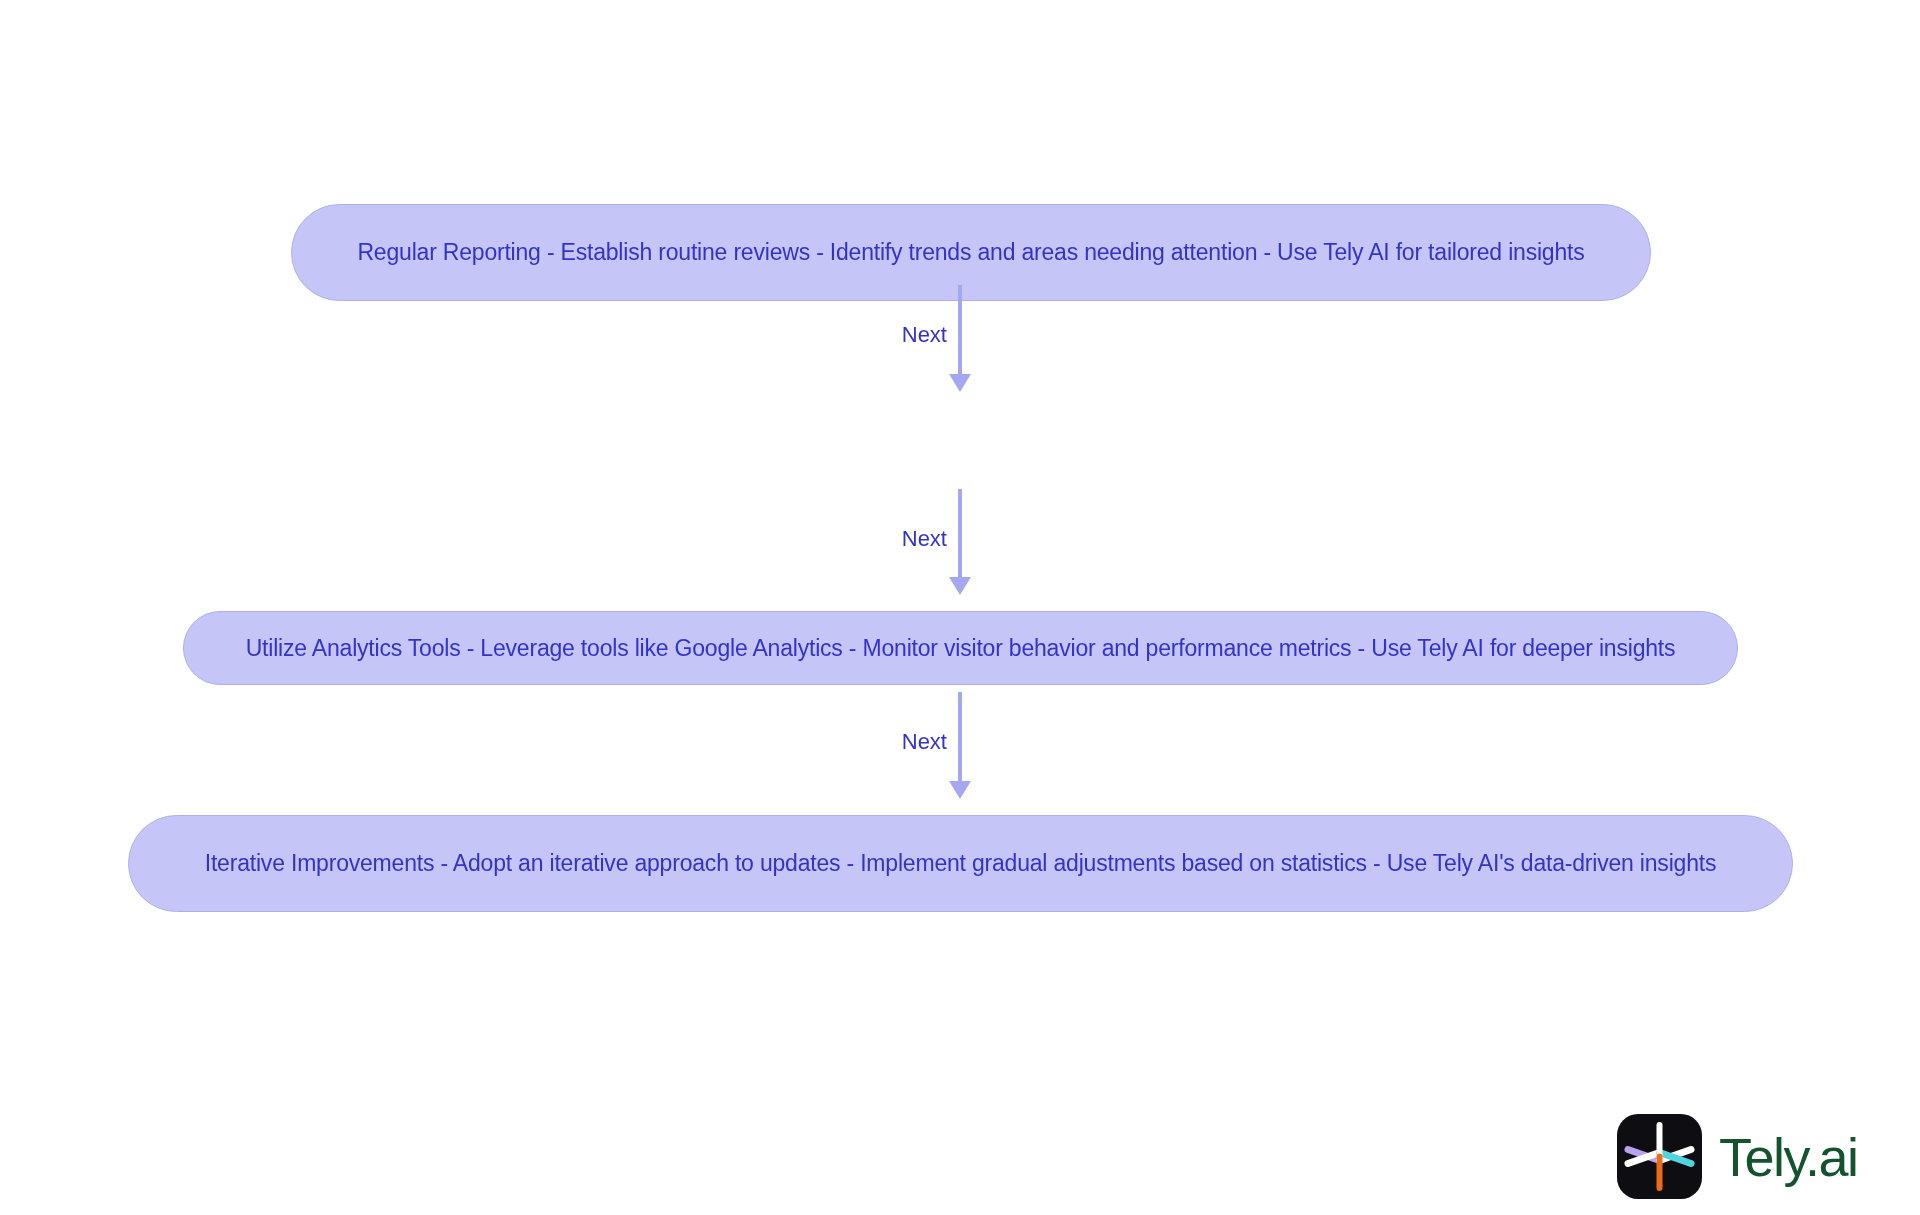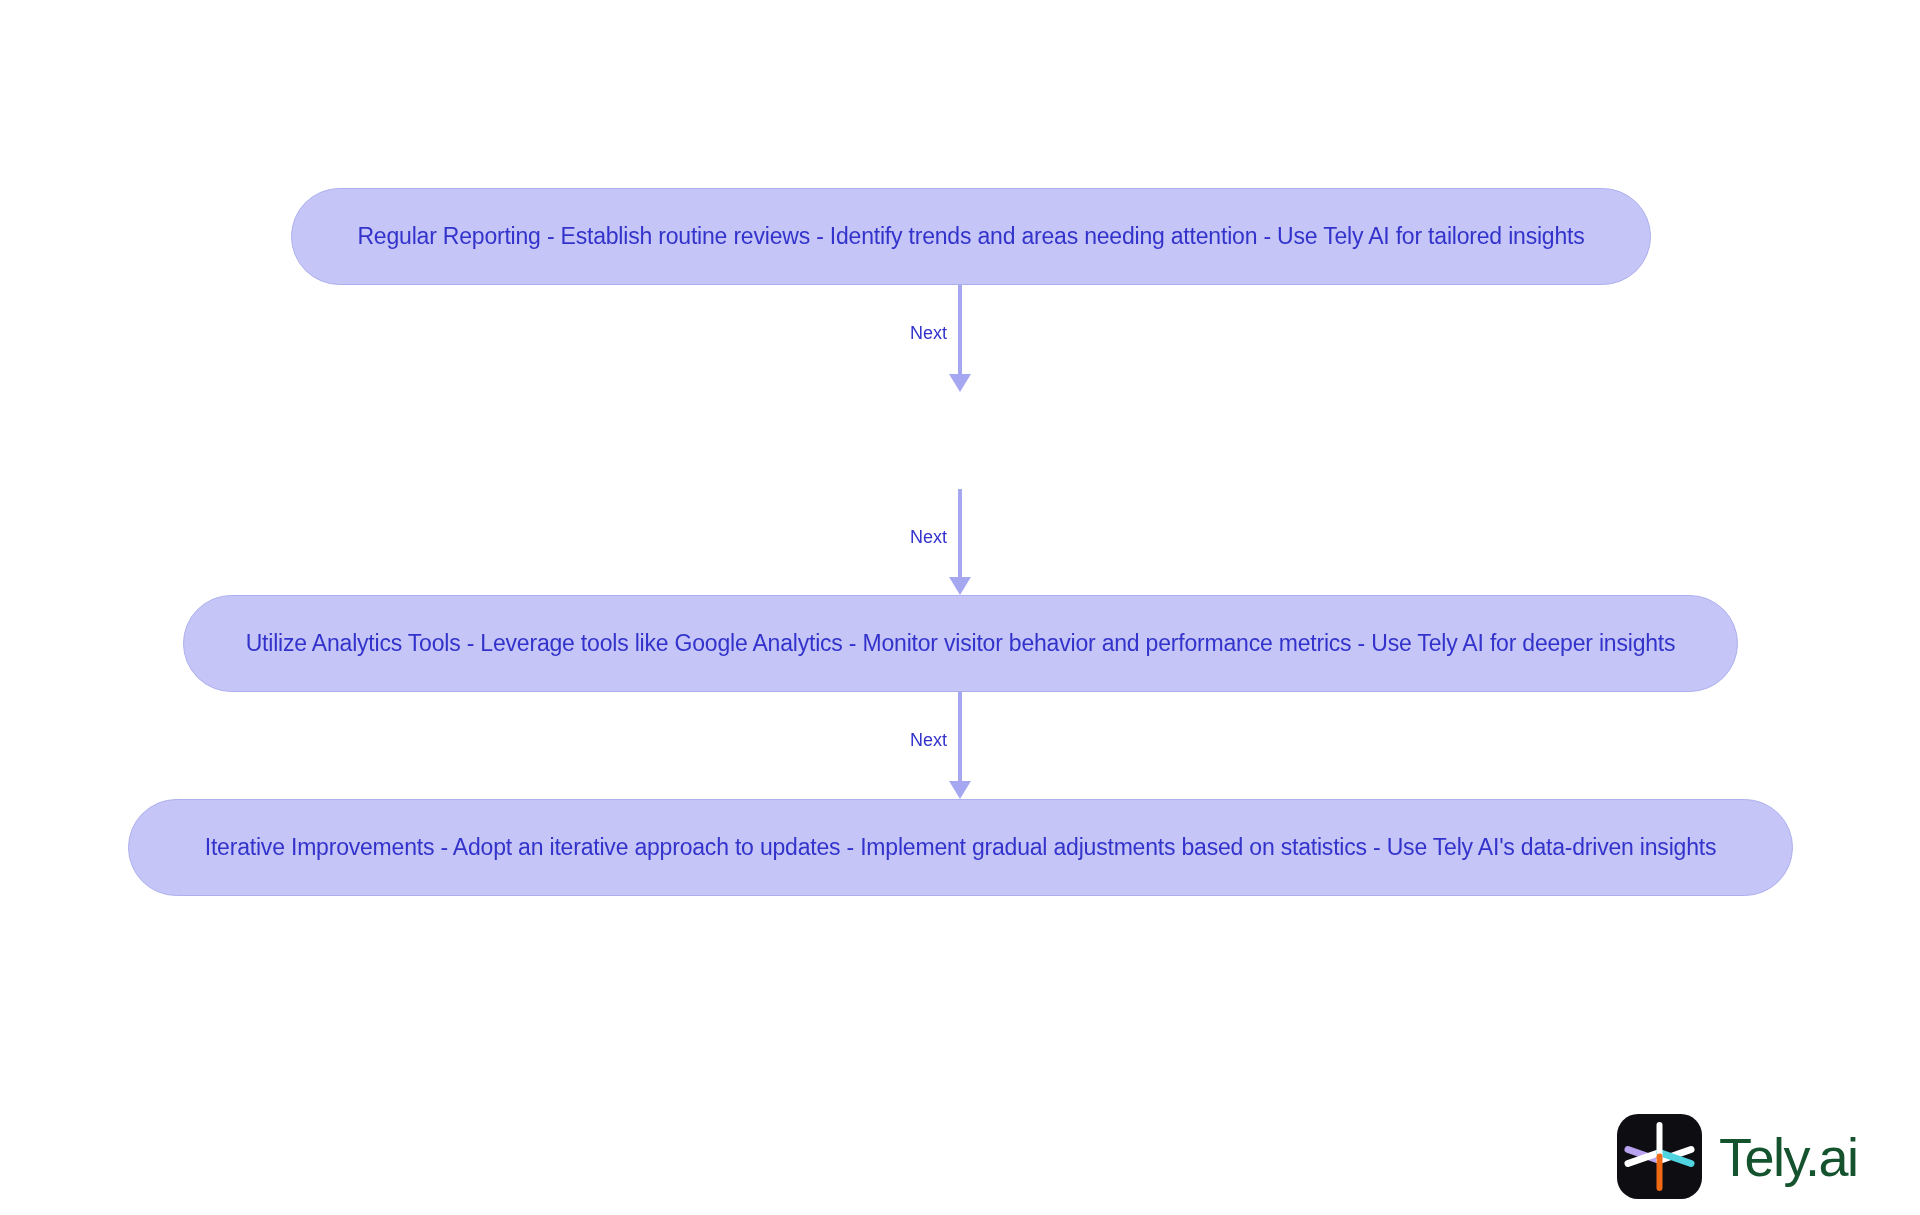--- a/index.html
+++ b/index.html
@@ -28,25 +28,26 @@
     background: #c5c6f7;
     border: 1.5px solid #aeb0ee;
     border-radius: 999px;
     color: #3333cc;
     font-size: 23px;
     font-weight: 400;
     letter-spacing: -0.2px;
     white-space: nowrap;
     line-height: 1;
     padding: 0 30px;
+    margin-top: 16px;
   }
 
   #node-0 { left: 291px;  top: 188px; width: 1360px; height: 97px; }
   #node-1 { left: 14px;   top: 392px; width: 1893px; height: 97px; }
-  #node-2 { left: 183px;  top: 595px; width: 1555px; height: 97px; }
+  #node-2 { left: 183px;  top: 595px; width: 1555px; height: 74px; }
   #node-3 { left: 128px;  top: 799px; width: 1665px; height: 97px; }
 
   
   .connector {
     position: absolute;
     left: 960px;
     width: 2px;
     transform: translateX(-1px);
   }
   .conn-line {
@@ -64,21 +65,21 @@
     width: 0;
     height: 0;
     border-left: 11px solid transparent;
     border-right: 11px solid transparent;
     border-top: 18px solid #a5a8f0;
   }
   .conn-label {
     position: absolute;
     right: 14px;
     color: #3333cc;
-    font-size: 18px;
+    font-size: 22px;
     font-family: "Liberation Sans", sans-serif;
     white-space: nowrap;
     line-height: 1;
   }
 
   #conn-0 { top: 285px; height: 107px; }
   #conn-0 .conn-line { height: 89px; }
   #conn-0 .conn-head { top: 89px; }
   #conn-0 .conn-label { top: 39px; }
 

